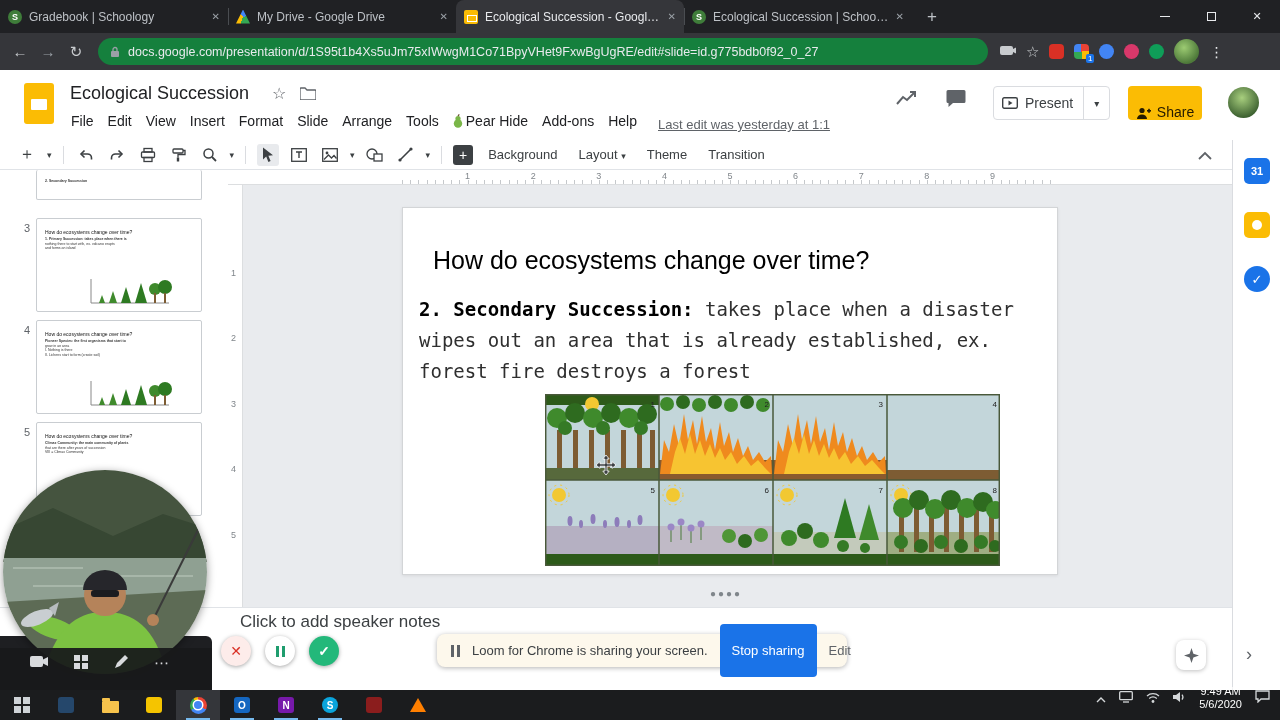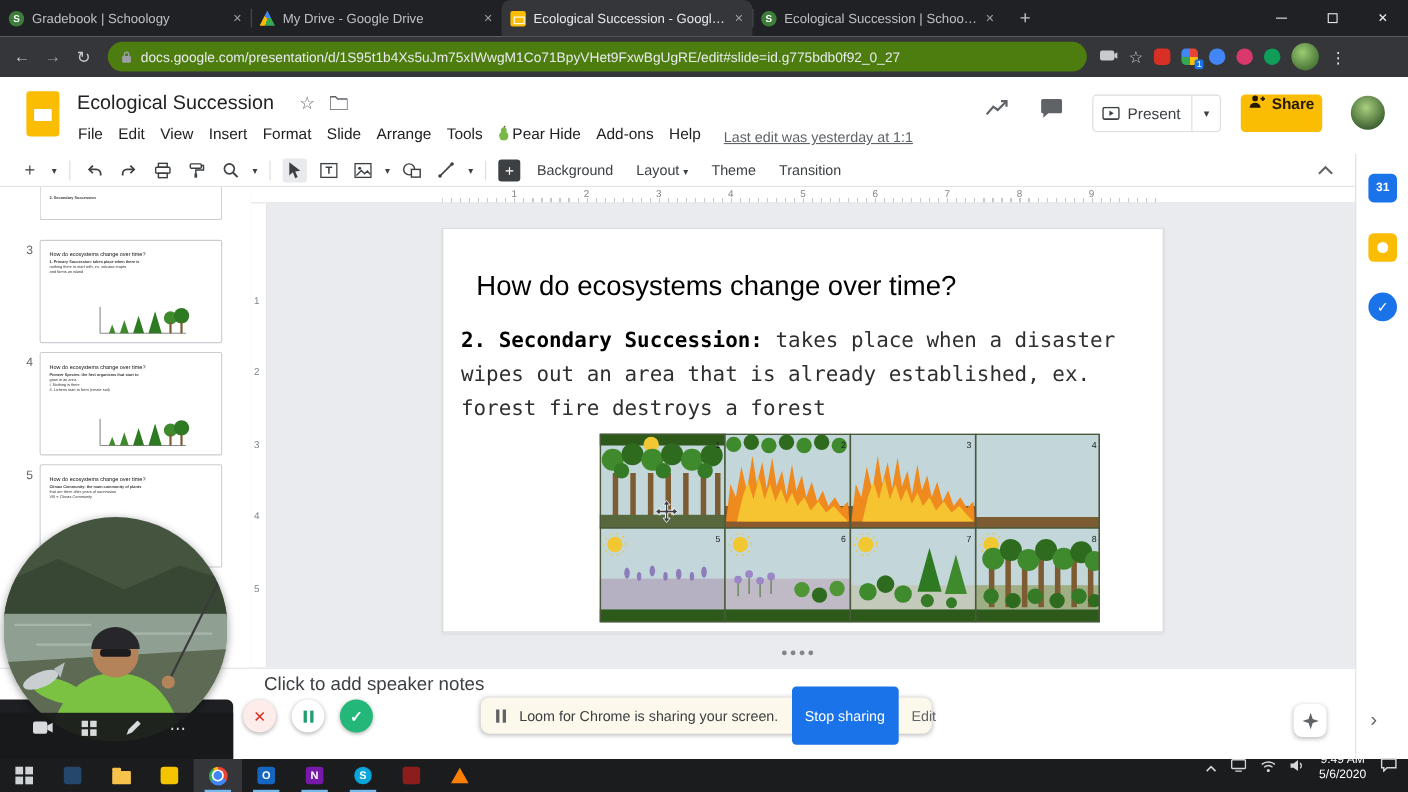--- a/index.html
+++ b/index.html
@@ -19,40 +19,40 @@
 .fav-slides{border-radius:2px;background:#fbbc04;position:relative}
 .fav-slides::after{content:"";position:absolute;left:3px;top:5px;width:8px;height:5px;border:1px solid #fff}
 .newtab{width:28px;height:28px;margin:0 0 2px 6px;color:#bdc1c6;font-size:17px;display:flex;align-items:center;justify-content:center}
 .winctl{position:absolute;right:0;top:0;height:33px;display:flex}
 .wc{width:46px;height:33px;display:flex;align-items:center;justify-content:center;color:#e8eaed;font-size:11px}
 .wc-min{width:10px;height:1px;background:#e8eaed}
 .wc-max{width:9px;height:9px;border:1px solid #e8eaed}
 
 .nav{position:absolute;left:0;top:33px;width:1280px;height:37px;background:#35363a;display:flex;align-items:center}
 .navic{width:28px;text-align:center;color:#c8cbce;font-size:15px}
-.omni{margin-left:8px;width:890px;height:27px;background:#4d7c0f;border-radius:14px;display:flex;align-items:center;gap:8px;padding:0 12px;color:#e8eaed;font-size:12.5px}
+.omni{margin-left:8px;width:890px;height:27px;background:#15803d;border-radius:14px;display:flex;align-items:center;gap:8px;padding:0 12px;color:#e8eaed;font-size:12.5px}
 .url{white-space:nowrap;overflow:hidden;text-overflow:ellipsis}
 .extrow{display:flex;align-items:center;gap:10px;margin-left:12px}
 .ext{width:15px;height:15px;border-radius:4px;position:relative}
 .badge{position:absolute;right:-5px;bottom:-4px;background:#1a73e8;color:#fff;font-size:8px;padding:0 2px;border-radius:2px}
 .navatar{width:25px;height:25px;border-radius:50%;background:radial-gradient(circle at 40% 35%,#9ccb72,#4e7a3a 70%)}
 
 .hdr{position:absolute;left:0;top:70px;width:1280px;height:70px;background:#fff}
 .slogo{position:absolute;left:24px;top:13px;width:30px;height:41px;background:#fbbc04;border-radius:3px}
 .slogo::after{content:"";position:absolute;left:7px;top:16px;width:16px;height:11px;background:#fff;border-radius:1px;box-shadow:0 0 0 0 #fff}
 .doct{position:absolute;left:70px;top:13px;font-size:18px;color:#202124}
 .hicon{position:absolute;color:#5f6368;font-size:16px}
 .menus{position:absolute;left:64px;top:40px;display:flex;align-items:flex-end;font-size:14px;color:#202124}
 .menus span.mi{padding:3px 7px}
 .pear{display:inline-flex;align-items:center;gap:3px;padding:3px 7px}
 .lastedit{margin-left:14px;color:#5f6368;font-size:13px;text-decoration:underline;white-space:nowrap}
 .presentb{position:absolute;left:993px;top:16px;height:34px;border:1px solid #dadce0;border-radius:4px;display:flex;align-items:center;background:#fff}
 .presentb .pl{padding:0 10px 0 8px;font-size:14px;color:#3c4043;display:flex;align-items:center;gap:7px}
 .presentb .pd{width:26px;height:100%;border-left:1px solid #dadce0;display:flex;align-items:center;justify-content:center;color:#3c4043;font-size:10px}
-.shareb{position:absolute;left:1128px;top:16px;width:74px;height:34px;background:#fbbc04;border-radius:4px;display:flex;align-items:flex-start;justify-content:center;gap:6px;font-size:14px;color:#241a00;font-weight:700}
+.shareb{position:absolute;left:1128px;top:16px;width:74px;height:34px;background:#fbbc04;border-radius:4px;display:flex;align-items:flex-end;justify-content:center;gap:6px;font-size:14px;color:#241a00;font-weight:400}
 .avatar2{position:absolute;left:1228px;top:17px;width:31px;height:31px;border-radius:50%;background:radial-gradient(circle at 45% 35%,#a8cf7e,#3c6030 75%)}
 
 .tbar{position:absolute;left:0;top:140px;width:1280px;height:30px;background:#fff;border-bottom:1px solid #e0e3e7;display:flex;align-items:center;padding-left:16px;gap:9px;color:#3c4043}
 .tbi{width:22px;height:22px;display:flex;align-items:center;justify-content:center;border-radius:3px}
 .tbi.sel{background:#e8eaed}
 .tsep{width:1px;height:18px;background:#dadce0;margin:0 2px}
 .caret{font-size:9px;color:#3c4043}
 .tlabel{font-size:13px;color:#3c4043;padding:3px 6px}
 .darkplus{width:20px;height:20px;background:#3c4043;color:#fff;border-radius:3px;display:flex;align-items:center;justify-content:center;font-size:14px}
 .collapse{position:absolute;right:68px;top:6px;color:#5f6368}

